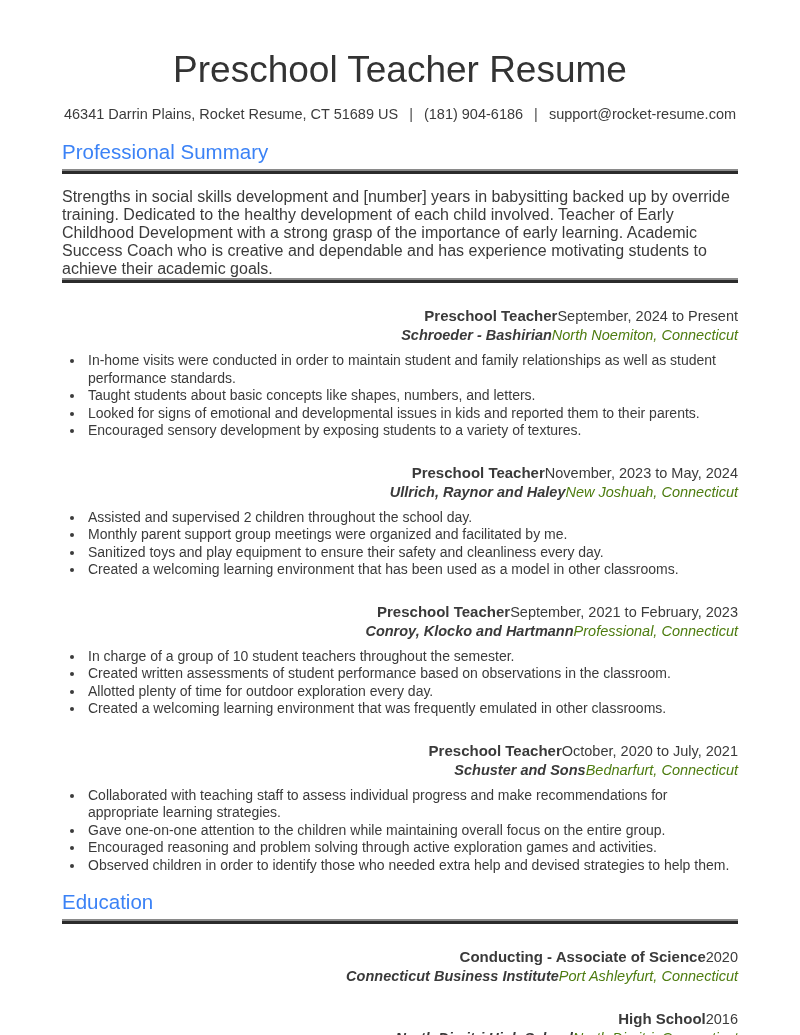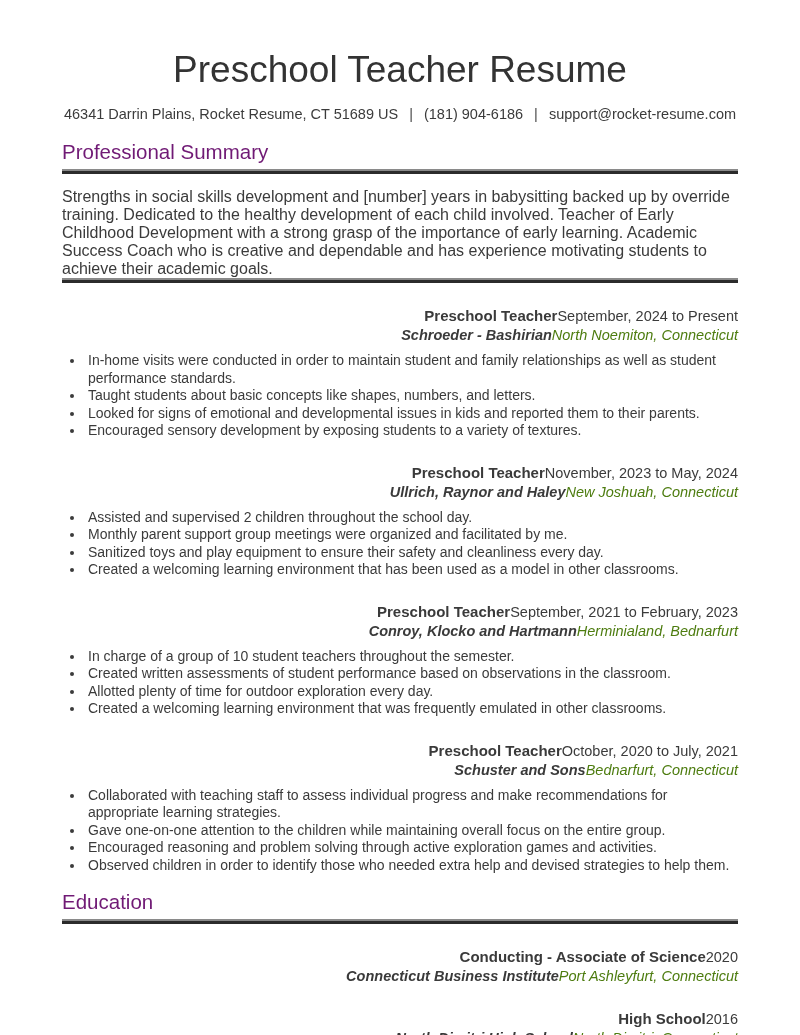--- a/index.html
+++ b/index.html
@@ -26,21 +26,21 @@
     text-align: center;
     color: #3b3b3b;
     white-space: nowrap;
   }
   .contact .sep { margin: 0 11px; color: #4a4a4a; }
 
   h2.section-heading {
     margin: 15px 0 4px;
     font-size: 20.5px; line-height: 26px;
     font-weight: 400;
-    color: #701a75;
+    color: #3b82f6;
   }
   h2.wh { margin-top: 15px; }
   .rule {
     height: 2px;
     border-top: 2px solid #8a8a8a;
     border-bottom: 3px solid #2b2b2b;
   }
 
   p.summary-text {
     margin: 14px 0 0;
@@ -117,21 +117,21 @@
       </ul>
     </div>
 
     <div class="job">
       <div class="row">
         <span class="entry-title">Preschool Teacher</span>
         <span class="entry-dates">September, 2021 to February, 2023</span>
       </div>
       <div class="row">
         <span class="entry-company">Conroy, Klocko and Hartmann</span>
-        <span class="entry-location">Herminialand, Bednarfurt</span>
+        <span class="entry-location">Professional, Connecticut</span>
       </div>
       <ul class="bullets">
         <li>In charge of a group of 10 student teachers throughout the semester.</li>
         <li>Created written assessments of student performance based on observations in the classroom.</li>
         <li>Allotted plenty of time for outdoor exploration every day.</li>
         <li>Created a welcoming learning environment that was frequently emulated in other classrooms.</li>
       </ul>
     </div>
 
     <div class="job">

